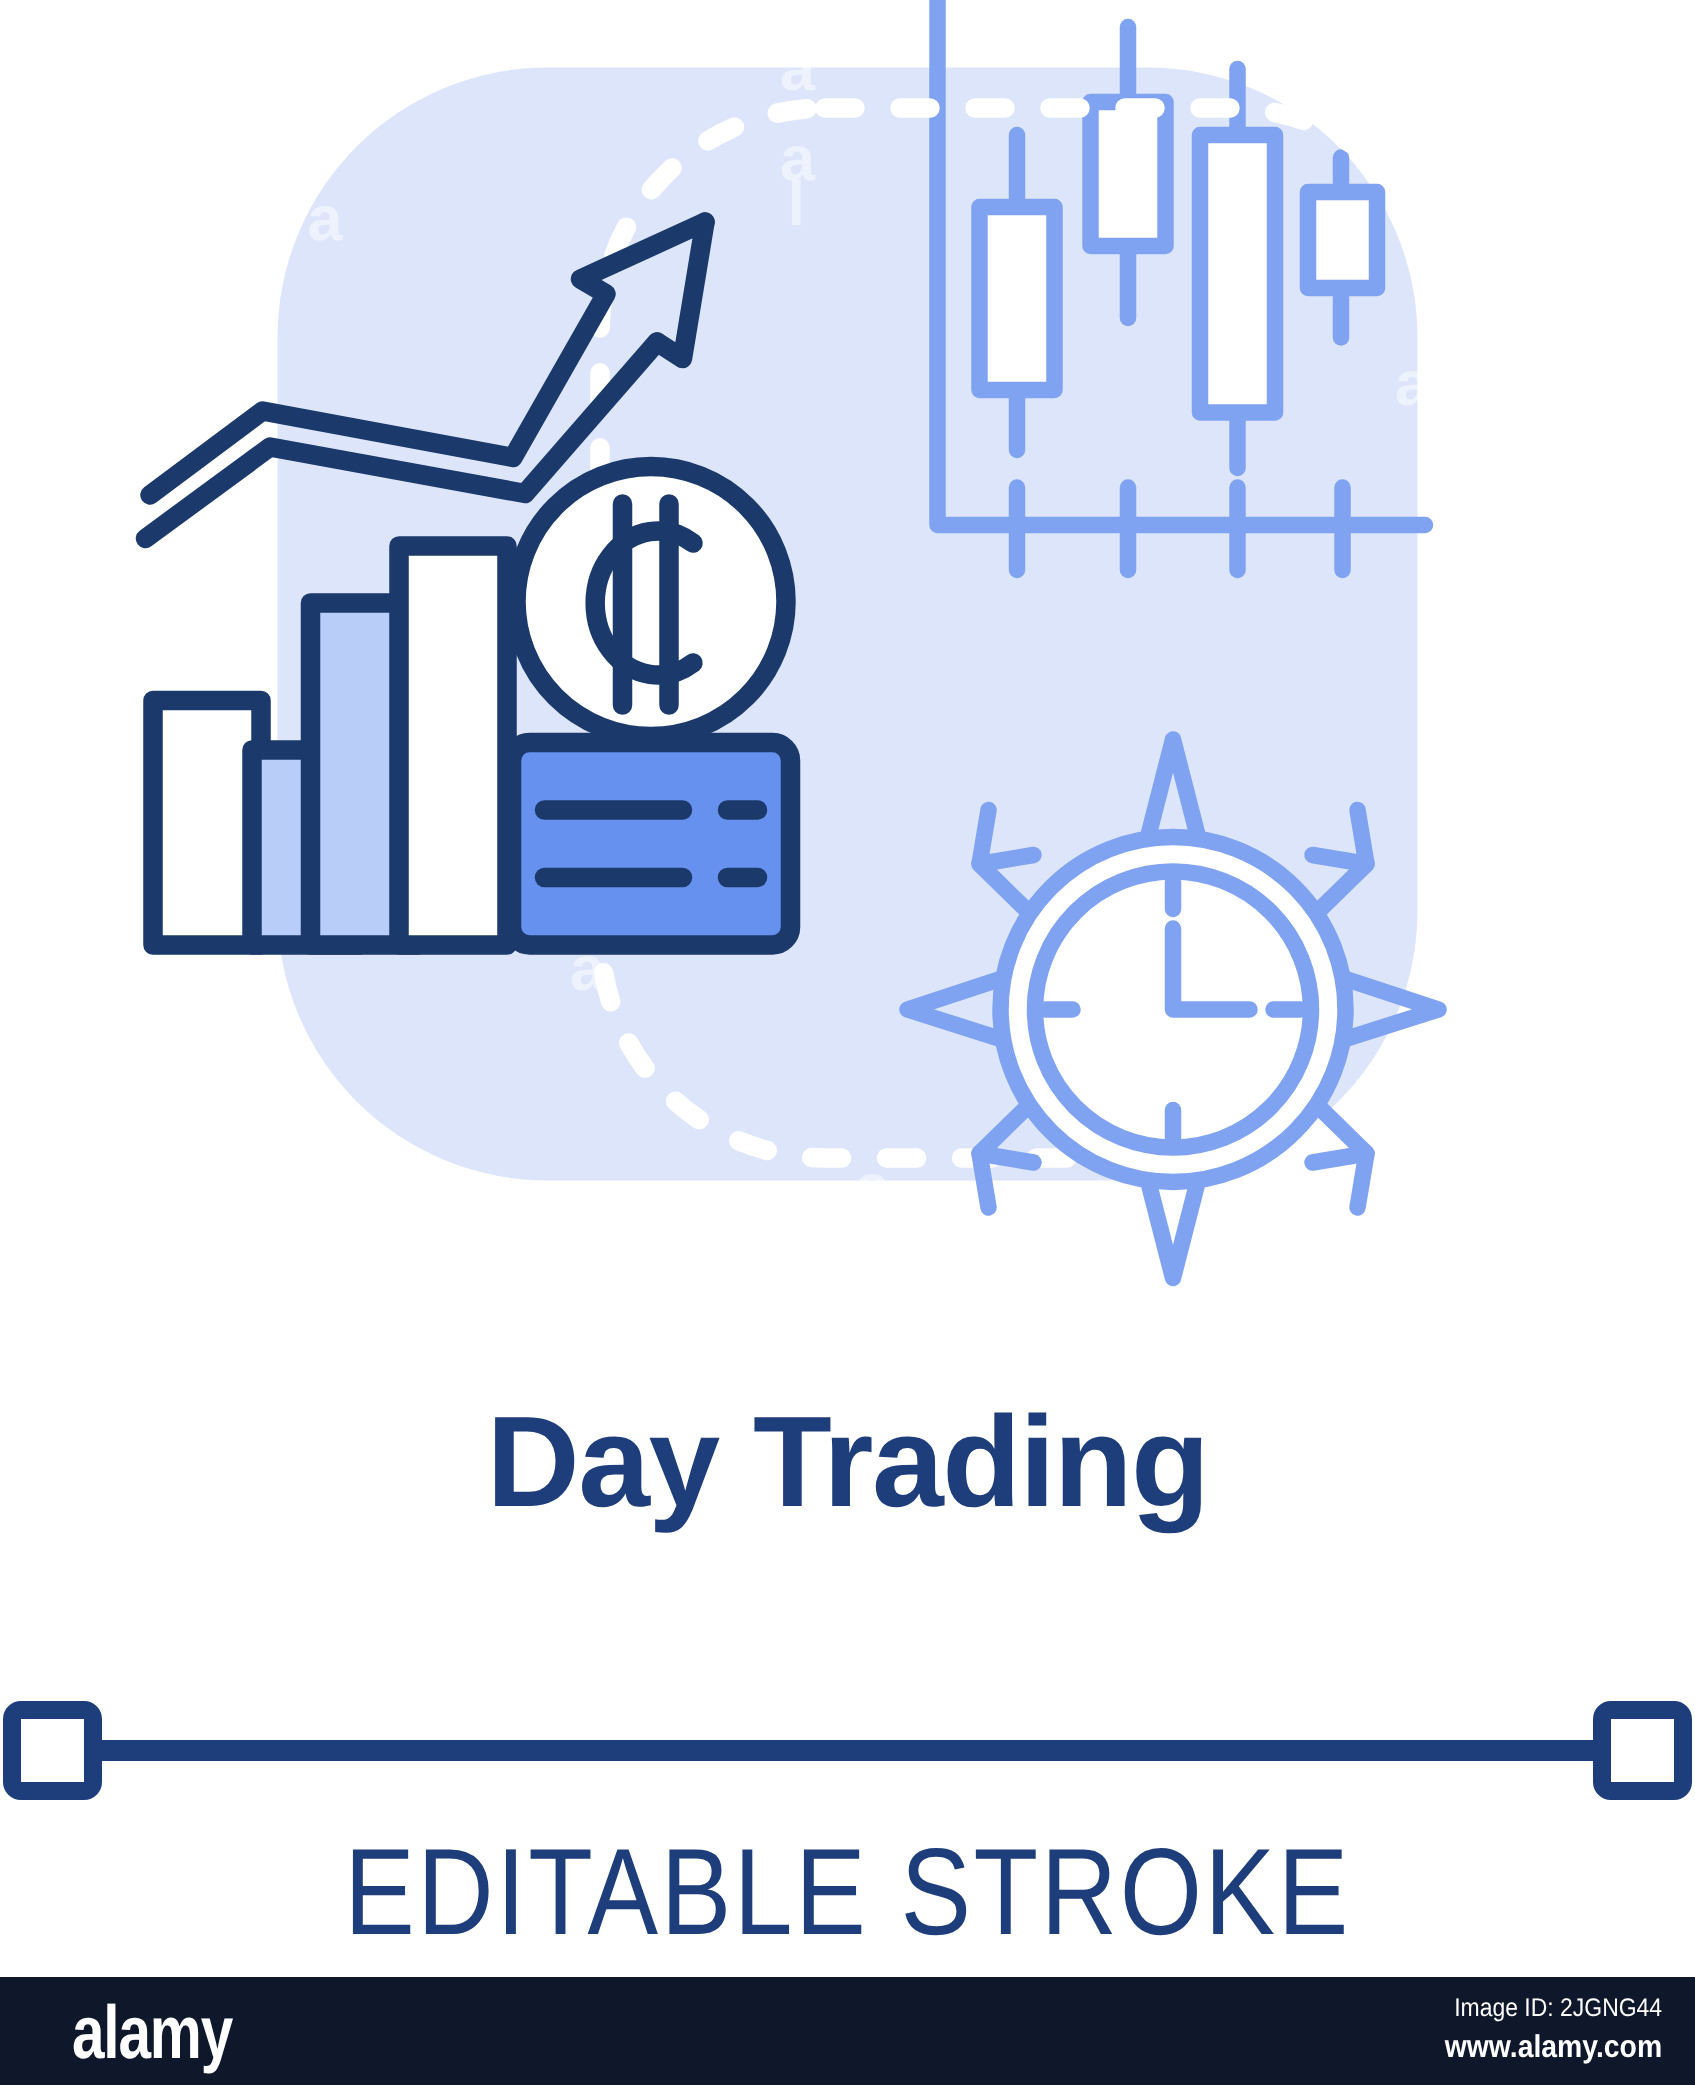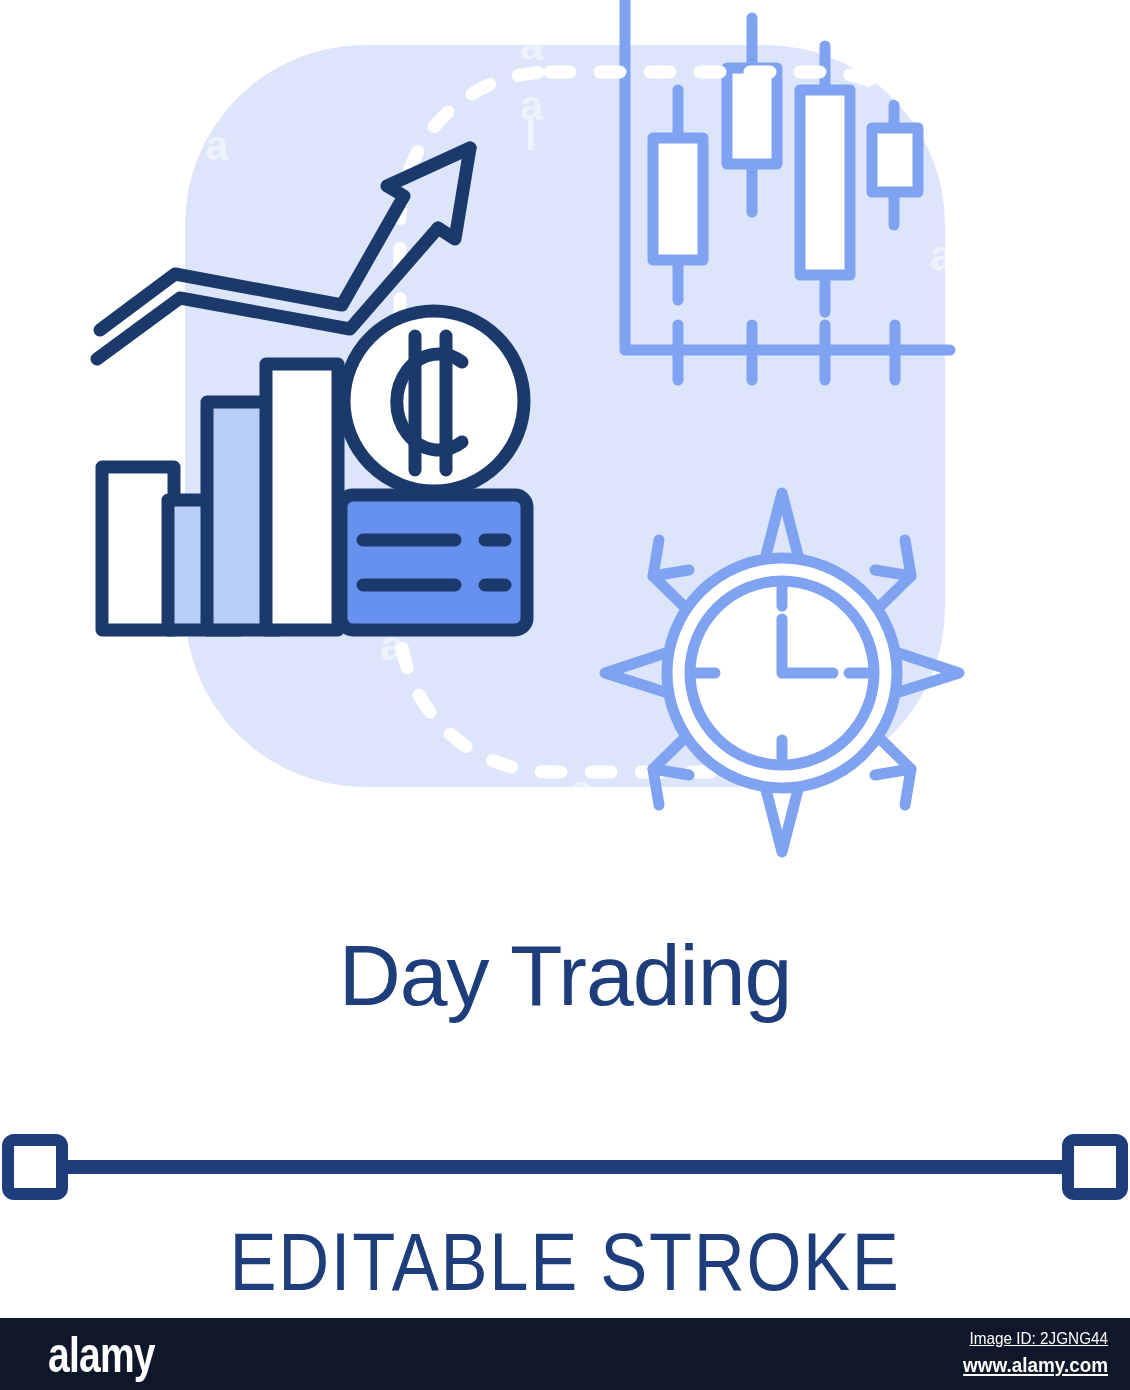--- a/index.html
+++ b/index.html
@@ -32,21 +32,21 @@
   }
 
   
   #concept-title {
     position: absolute;
     left: 0;
     top: 930px;
     width: 1130px;
     text-align: center;
     font-family: "Liberation Sans", sans-serif;
-    font-weight: normal;
+    font-weight: bold;
     font-size: 86px;
     letter-spacing: -1px;
     color: #1e3d7b;
     line-height: 1.05;
     white-space: nowrap;
   }
 
   
   #stroke-slider {
     position: absolute;
@@ -96,21 +96,20 @@
     white-space: nowrap;
   }
   #watermark-right {
     position: absolute;
     right: 22px;
     top: 10px;
     text-align: right;
     color: #ffffff;
     font-family: "Liberation Sans Narrow", "Liberation Sans", sans-serif;
     line-height: 1.35;
-    text-decoration: underline;
   }
   #watermark-right .wm-id {
     font-size: 17px;
     transform: scaleX(0.9);
     transform-origin: right top;
     display: block;
     white-space: nowrap;
   }
   #watermark-right .wm-url {
     font-size: 21px;

